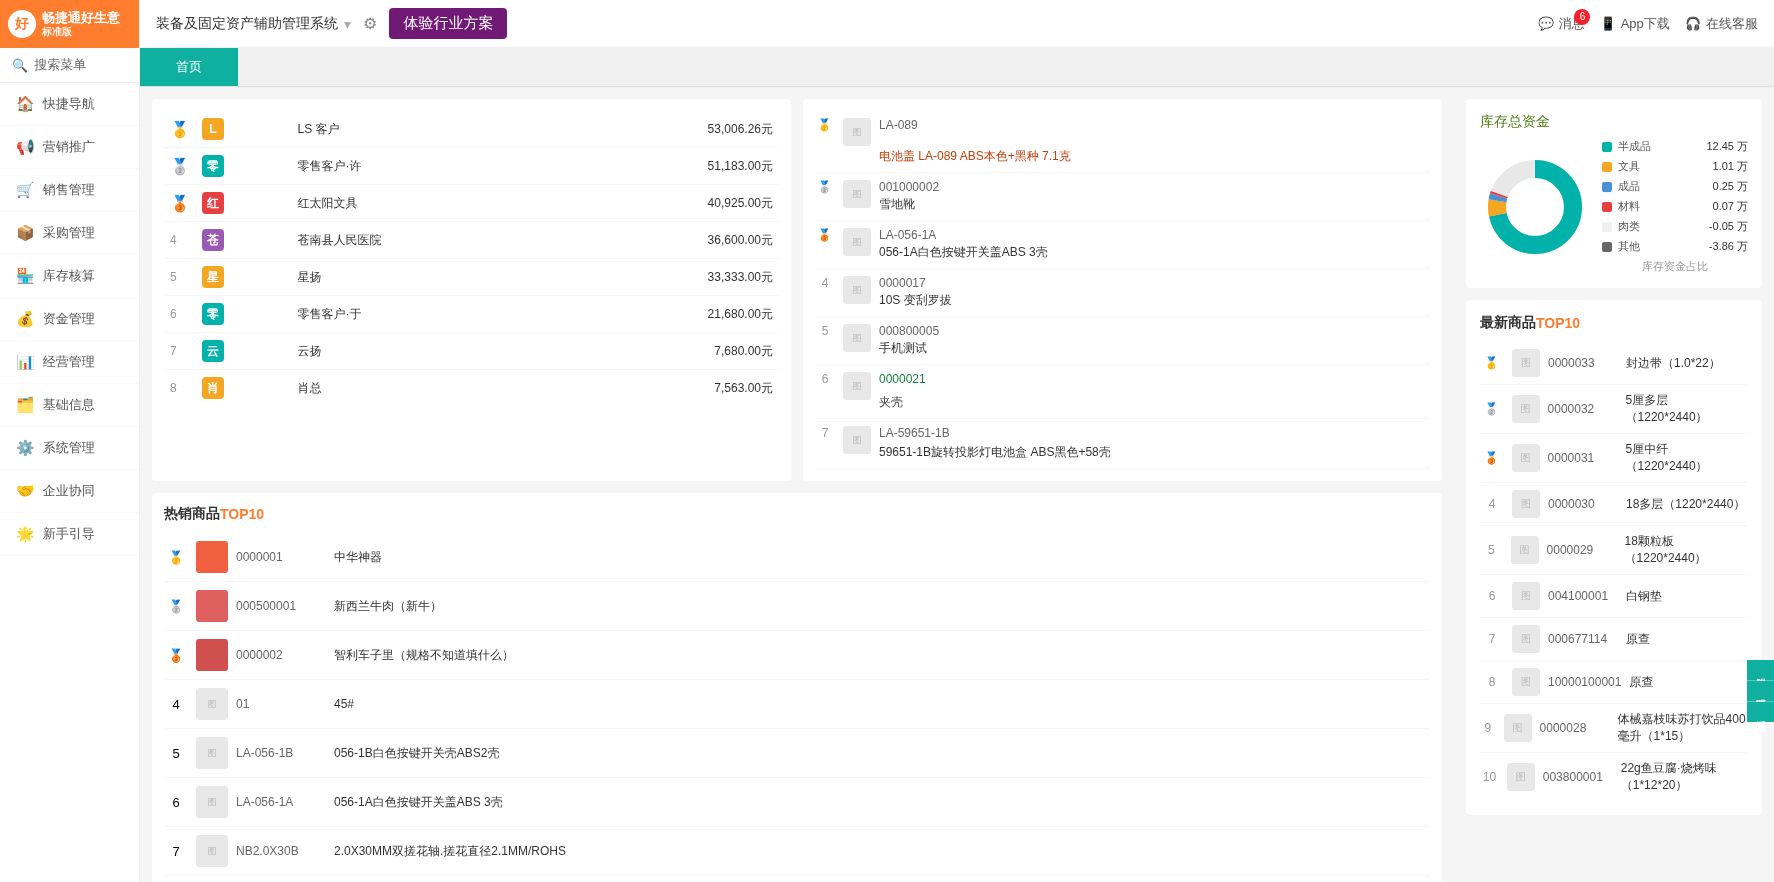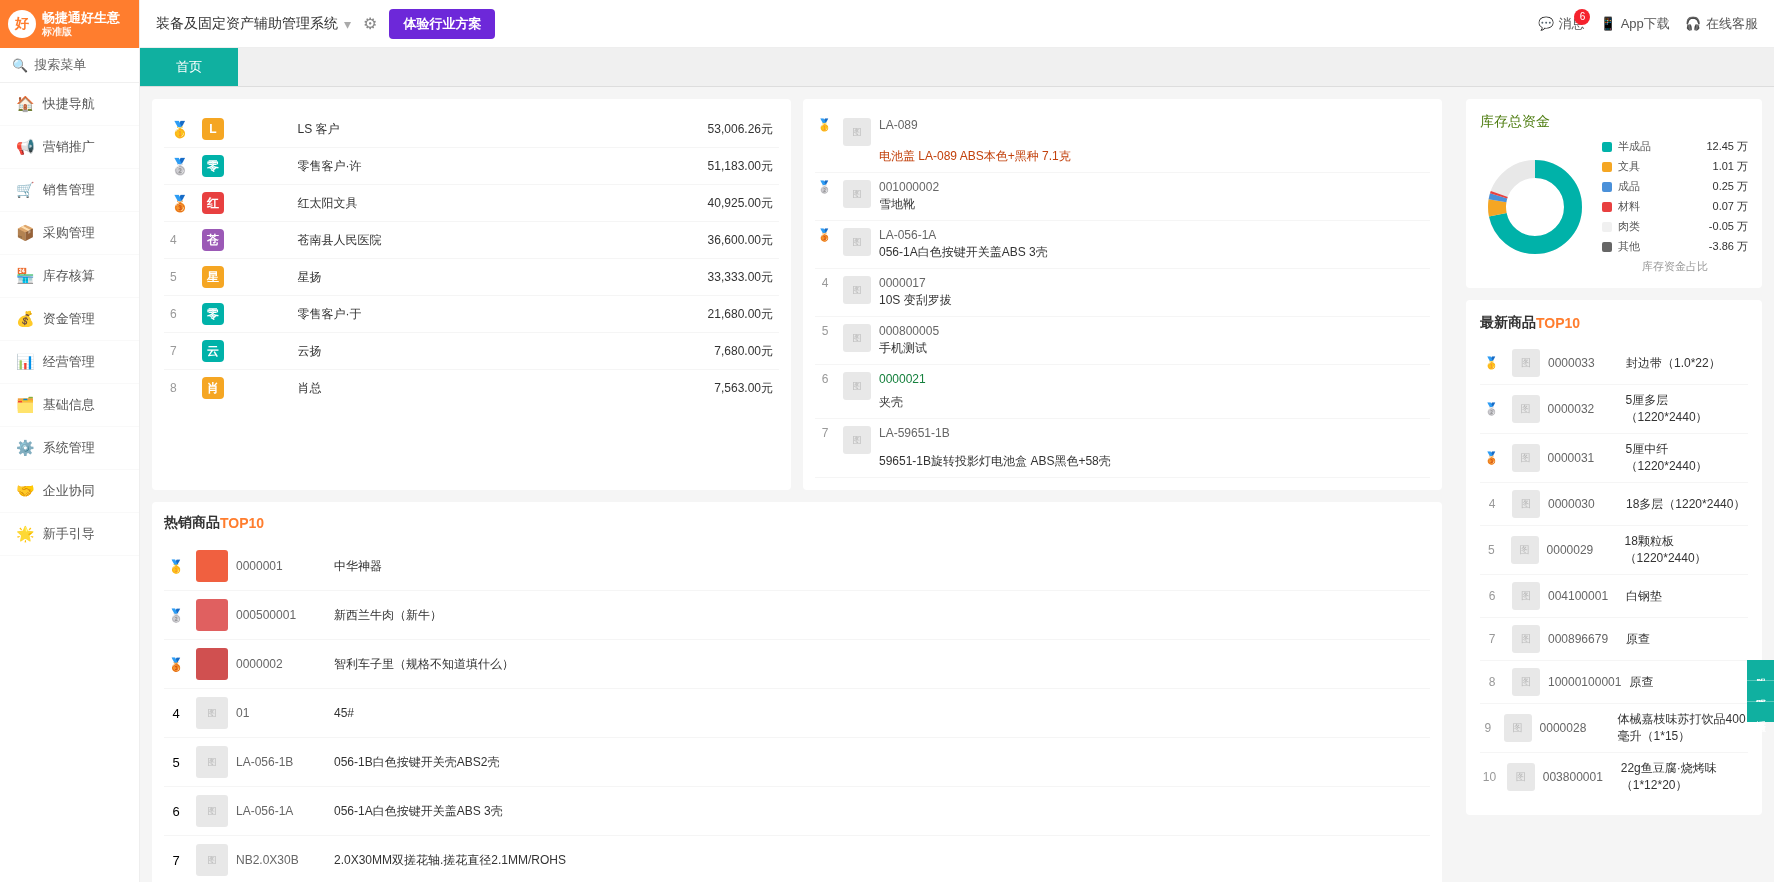--- a/index.html
+++ b/index.html
@@ -82,28 +82,27 @@
       gap: 6px;
       font-size: 14px;
       color: #333;
     }
     .topbar-gear {
       color: #888;
       cursor: pointer;
       font-size: 16px;
     }
     .topbar-btn {
-      background: #6d28d9;
+      background: #701a75;
       color: #fff;
       border: none;
       border-radius: 4px;
       padding: 6px 14px;
       cursor: pointer;
-      font-size: 13px;
-      font-weight: bold;
+      font-size: 15px;
     }
     .topbar-right {
       margin-left: auto;
       display: flex;
       align-items: center;
       gap: 16px;
       color: #555;
       font-size: 13px;
     }
     .topbar-right-item {
@@ -523,21 +522,21 @@
     <div style="width:28px;height:28px;background:#e8e8e8;border-radius:3px;flex-shrink:0;display:flex;align-items:center;justify-content:center;color:#bbb;font-size:9px;">图</div>
     <div>
       <div style="color:#15803d;margin-bottom:8px;">0000021</div>
       <div style="color:#333;">夹壳</div>
     </div>
   </div>
               <div style="display: flex; align-items: flex-start; padding: 7px 0px; border-bottom: 1px solid rgb(245, 245, 245); gap: 8px; font-size: 12px;">
     <span style="width:20px;flex-shrink:0;color:#999;text-align:center;">7</span>
     <div style="width:28px;height:28px;background:#e8e8e8;border-radius:3px;flex-shrink:0;display:flex;align-items:center;justify-content:center;color:#bbb;font-size:9px;">图</div>
     <div>
-      <div style="color:#666;margin-bottom:13px;">LA-59651-1B</div>
+      <div style="color:#666;margin-bottom:4px;">LA-59651-1B</div>
       <div style="color:#333;">59651-1B旋转投影灯电池盒 ABS黑色+58壳</div>
     </div>
   </div>
             </div>
         </div>
       </div>
 
       <div class="card">
         <div class="section-title">
           <span>热销商品</span>
@@ -692,21 +691,21 @@
   </div>
             <div class="new-prod-row">
     <span class="new-prod-rank">6</span>
     <div class="new-prod-img">图</div>
     <span class="new-prod-code">004100001</span>
     <span class="new-prod-name">白钢垫</span>
   </div>
             <div class="new-prod-row">
     <span class="new-prod-rank">7</span>
     <div class="new-prod-img">图</div>
-    <span class="new-prod-code">000896679</span>
+    <span class="new-prod-code">000677114</span>
     <span class="new-prod-name">原查</span>
   </div>
             <div class="new-prod-row">
     <span class="new-prod-rank">8</span>
     <div class="new-prod-img">图</div>
     <span class="new-prod-code">10000100001</span>
     <span class="new-prod-name">原查</span>
   </div>
             <div class="new-prod-row">
     <span class="new-prod-rank">9</span>

